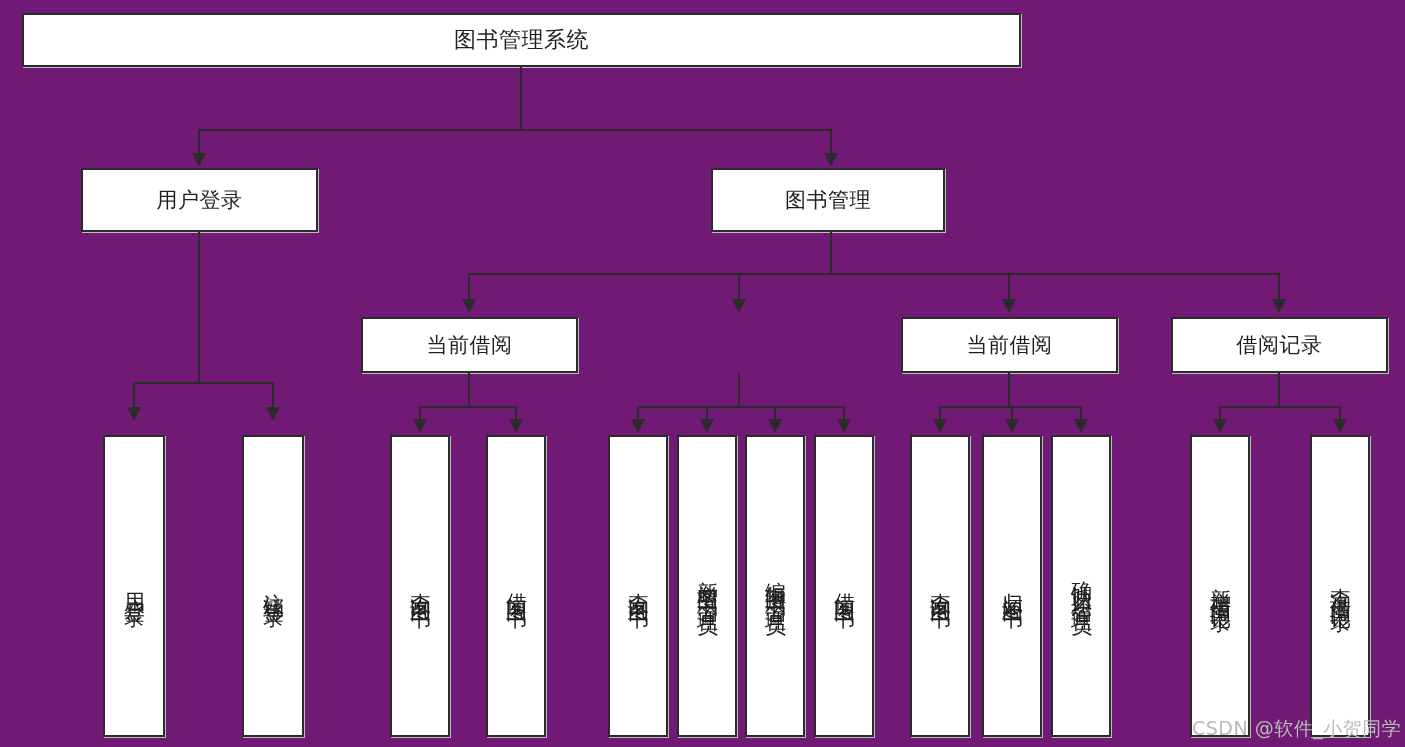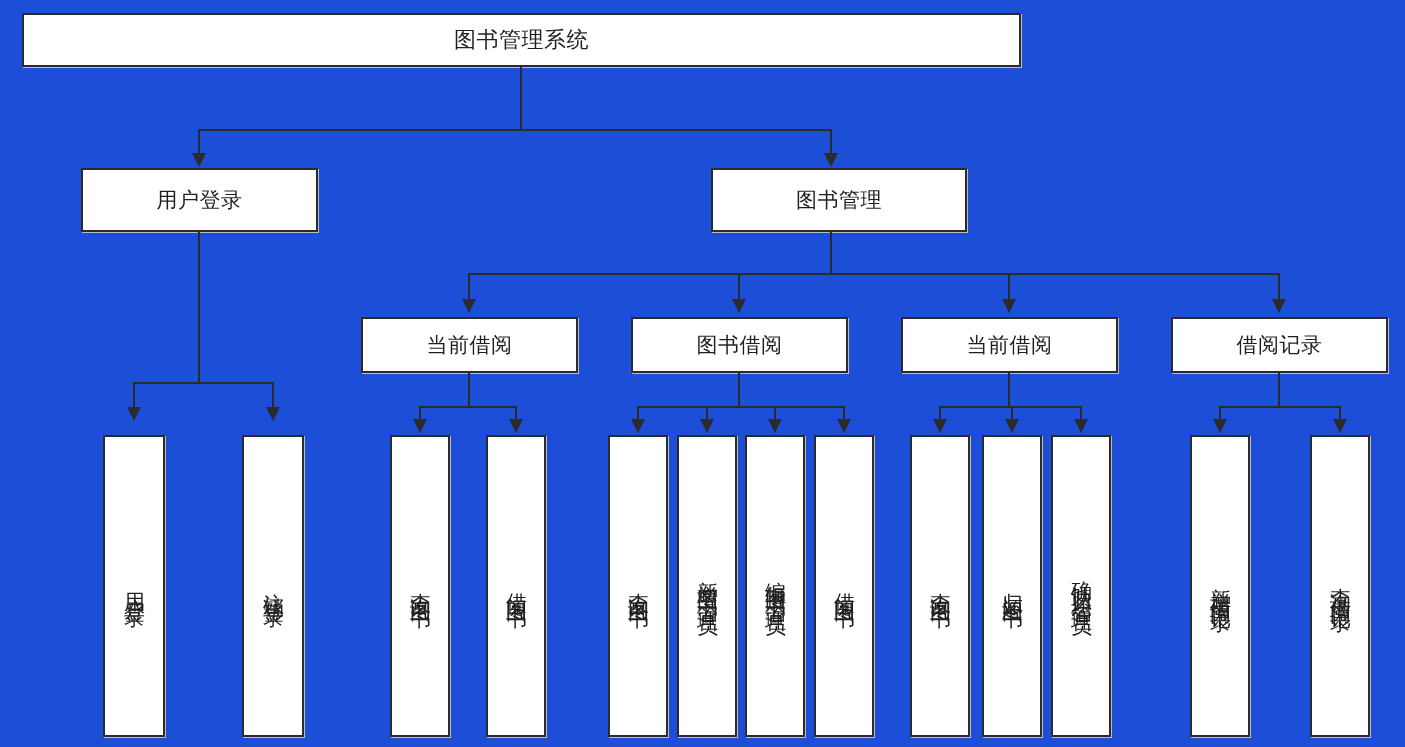--- a/index.html
+++ b/index.html
@@ -8,21 +8,21 @@
     padding: 0;
     background: #ffffff;
   }
   body {
     font-family: "DejaVu Sans", "Liberation Sans", sans-serif;
   }
   #diagram-root {
     position: relative;
     width: 1405px;
     height: 747px;
-    background: #1d4ed8;
+    background: #701a75;
     overflow: hidden;
   }
   
   .node {
     position: absolute;
     box-sizing: border-box;
     background: #ffffff;
     border: 2px solid #2b2b2b;
     box-shadow: 1px 1px 0 0 #bdbdbd;
     display: flex;
@@ -93,21 +93,21 @@
   <div class="conn v" style="left:520px; top:67px; width:2px; height:63px;"></div>
   <div class="conn h" style="left:198px; top:129px; width:634px; height:2px;"></div>
   <div class="conn v" style="left:198px; top:129px; width:2px; height:26px;"></div>
   <div class="arrow" style="left:192px; top:153px;"></div>
   <div class="conn v" style="left:830px; top:129px; width:2px; height:26px;"></div>
   <div class="arrow" style="left:824px; top:153px;"></div>
 
   <div class="node horiz" style="left:81px; top:168px; width:237px; height:64px;">
     <span class="label">用户登录</span>
   </div>
-  <div class="node horiz" style="left:711px; top:168px; width:256px; height:64px;align-items:center;">
+  <div class="node horiz" style="left:711px; top:168px; width:234px; height:64px;align-items:center;">
     <span class="label">图书管理</span>
   </div>
 
   <div class="conn v" style="left:198px; top:232px; width:2px; height:151px;"></div>
   <div class="conn h" style="left:133px; top:382px; width:140px; height:2px;"></div>
   <div class="conn v" style="left:133px; top:382px; width:2px; height:27px;"></div>
   <div class="arrow" style="left:127px; top:407px;"></div>
   <div class="conn v" style="left:272px; top:382px; width:2px; height:27px;"></div>
   <div class="arrow" style="left:266px; top:407px;"></div>
 
@@ -118,23 +118,20 @@
   <div class="conn v" style="left:738px; top:273px; width:2px; height:28px;"></div>
   <div class="arrow" style="left:732px; top:299px;"></div>
   <div class="conn v" style="left:1008px; top:273px; width:2px; height:28px;"></div>
   <div class="arrow" style="left:1002px; top:299px;"></div>
   <div class="conn v" style="left:1278px; top:273px; width:2px; height:28px;"></div>
   <div class="arrow" style="left:1272px; top:299px;"></div>
 
   <div class="node horiz" style="left:361px; top:317px; width:217px; height:56px;">
     <span class="label">当前借阅</span>
   </div>
-  <div class="node horiz" style="left:631px; top:317px; width:217px; height:56px;">
-    <span class="label">图书借阅</span>
-  </div>
   <div class="node horiz" style="left:1171px; top:317px; width:217px; height:56px;">
     <span class="label">借阅记录</span>
   </div>
   <div class="node horiz" style="left:901px; top:317px; width:217px; height:56px;">
     <span class="label">当前借阅</span>
   </div>
 
   <div class="conn v" style="left:468px; top:373px; width:2px; height:34px;"></div>
   <div class="conn h" style="left:419px; top:406px; width:98px; height:2px;"></div>
   <div class="conn v" style="left:419px; top:406px; width:2px; height:15px;"></div>
@@ -206,14 +203,15 @@
     <span class="label">确认归还（管理员）</span>
   </div>
 
   <div class="node vert" style="left:1190px; top:435px; width:60px; height:302px;">
     <span class="label">新增借阅记录</span>
   </div>
   <div class="node vert" style="left:1310px; top:435px; width:60px; height:302px;">
     <span class="label">查询借阅记录</span>
   </div>
 
+  <div id="watermark" style="left:1192px; top:716px;">CSDN @软件_小贺同学</div>
 
 </div>
 
 </body></html>

